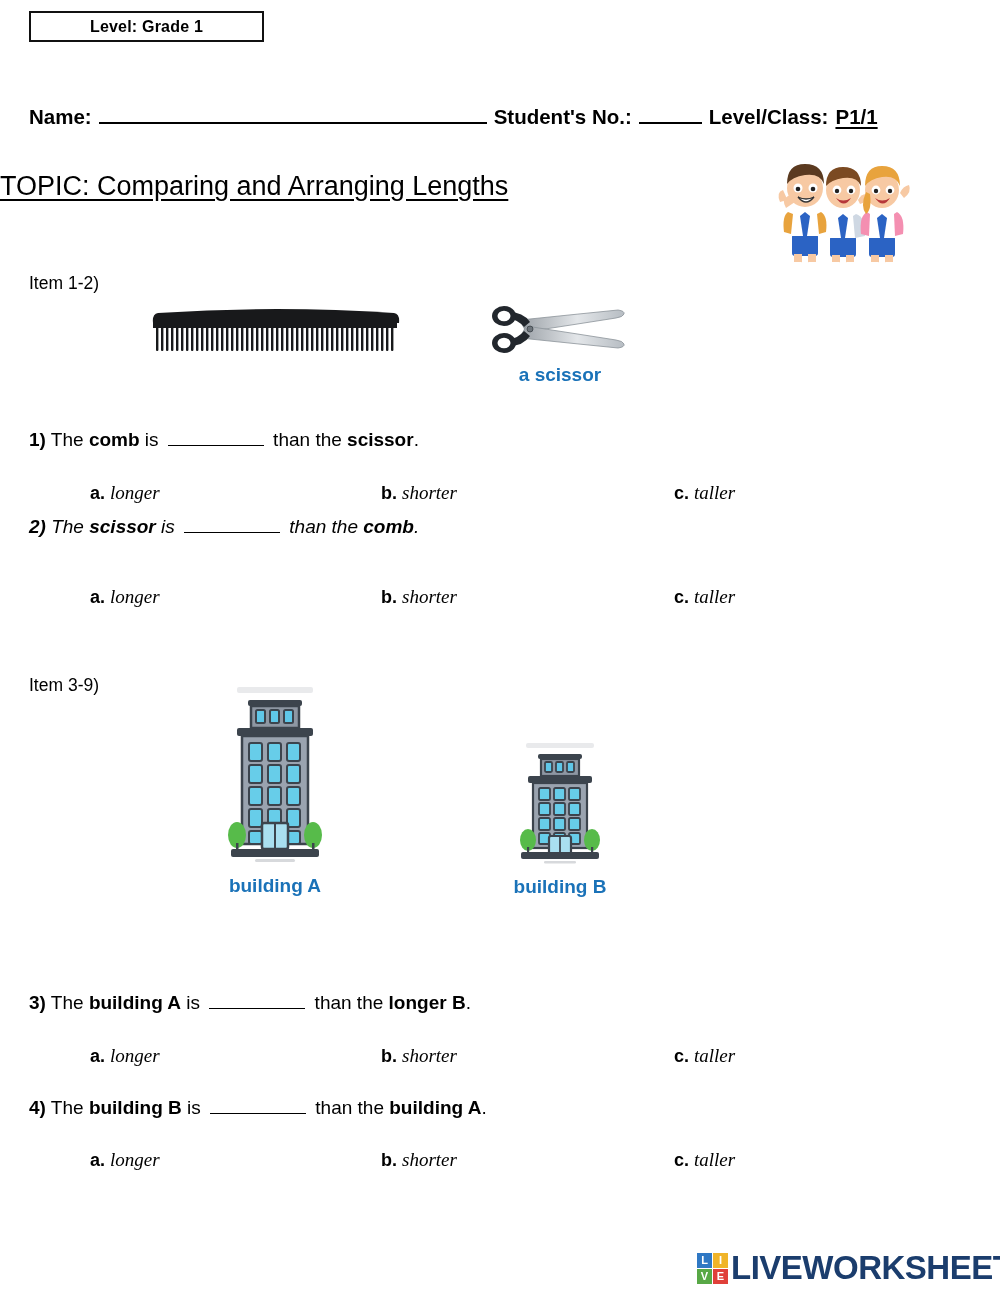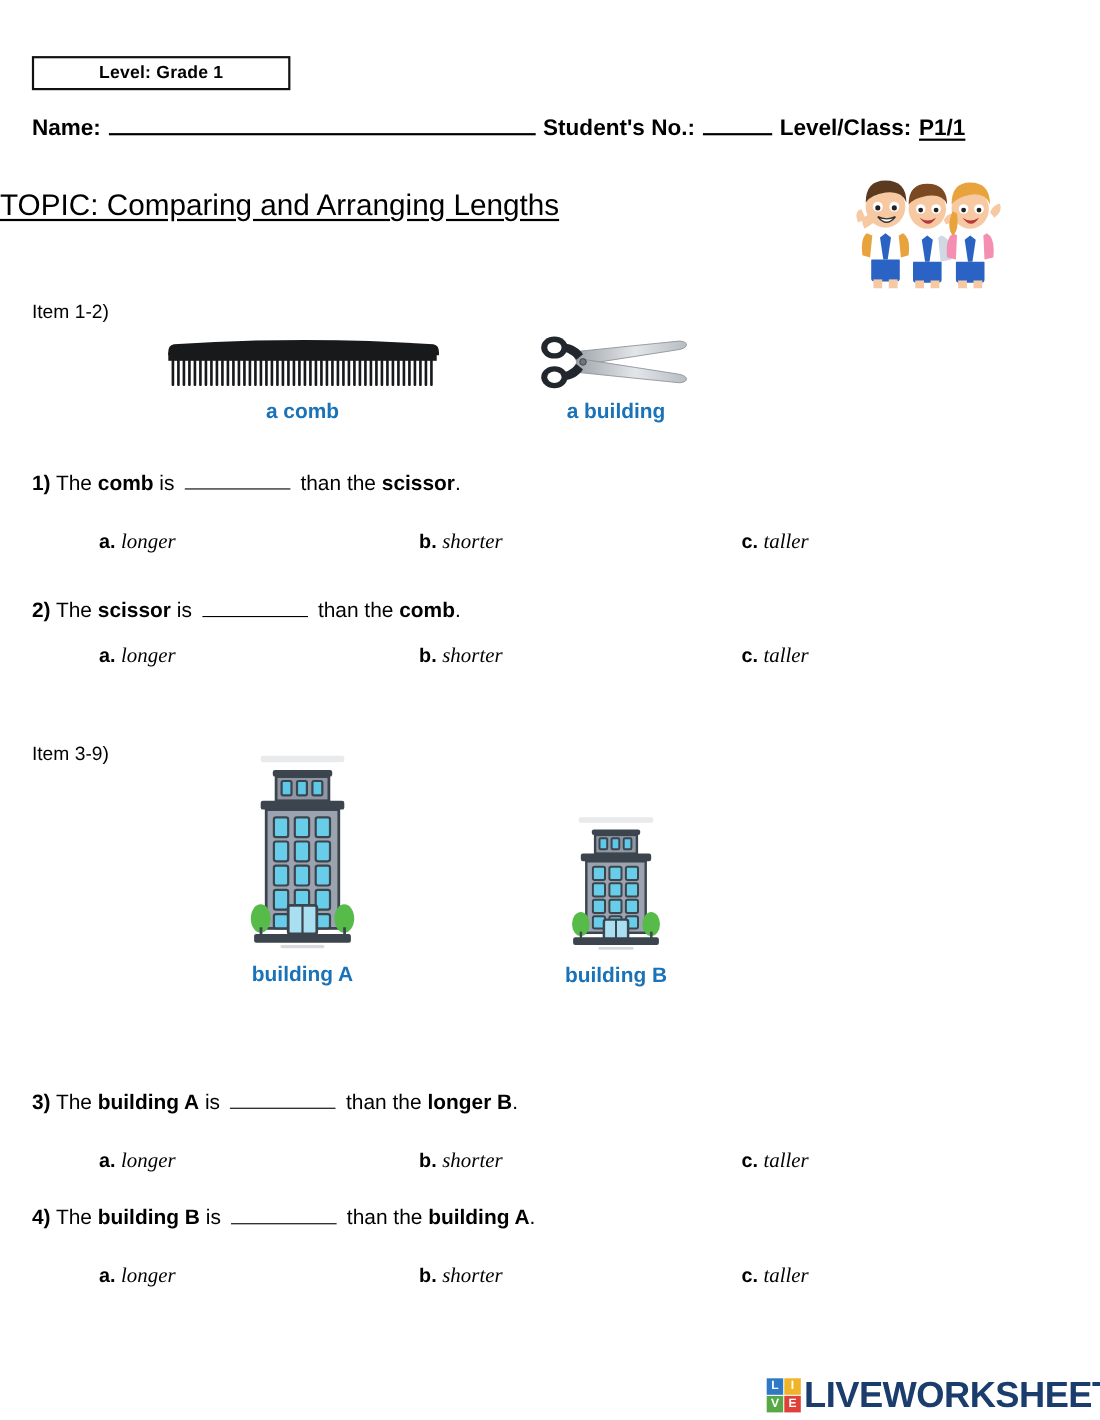--- a/index.html
+++ b/index.html
@@ -17,21 +17,20 @@
 
   
   .level-box {
     position: absolute;
     left: 29px; top: 11px;
     width: 235px; height: 31px;
     border: 2px solid #111;
     display: flex; align-items: center; justify-content: center;
     font-size: 16px; font-weight: bold;
     letter-spacing: 0.2px;
-    margin-top: 40px;
   }
 
   
   .name-row {
     position: absolute;
     left: 29px; top: 84px;
     width: 940px;
     display: flex; align-items: baseline;
     font-size: 20.5px; font-weight: bold;
     white-space: nowrap;
@@ -138,21 +137,21 @@
   .opt .word {
     font-family: "Liberation Serif", serif;
     font-style: italic;
     font-size: 19px;
   }
   .opt-a { left: 61px; }
   .opt-b { left: 352px; }
   .opt-c { left: 645px; }
 
   #q1 { top: 429px; }  #o1 { top: 482px; }
-  #q2 { top: 545px; }  #o2 { top: 586px; }
+  #q2 { top: 516px; font-style: italic; }  #o2 { top: 586px; }
   #q3 { top: 992px; }  #o3 { top: 1045px; }
   #q4 { top: 1097px; } #o4 { top: 1149px; }
 
   
   .logo {
     position: absolute;
     left: 697px; top: 1249px;
     display: flex; align-items: center;
   }
   .logo-blocks {
@@ -314,21 +313,20 @@
           <rect x="211" y="22" width="2.4" height="24" rx="1"></rect>
         <rect x="216" y="22" width="2.4" height="24" rx="1"></rect>
           <rect x="221" y="22" width="2.4" height="24" rx="1"></rect>
         <rect x="226" y="22" width="2.4" height="24" rx="1"></rect>
           <rect x="231" y="22" width="2.4" height="24" rx="1"></rect>
         <rect x="236" y="22" width="2.4" height="24" rx="1"></rect>
           <rect x="241" y="22" width="2.4" height="24" rx="1"></rect>
       </g>
     </svg>
   </div>
-  <div class="fig-caption" style="color: rgb(26, 114, 184);">a comb</div>
 </div>
 
 <div class="fig" id="fig-scissor">
   <div class="scissor-art">
     <svg width="140" height="60" viewBox="0 0 140 60" xmlns="http://www.w3.org/2000/svg">
       <defs>
         <linearGradient id="blade" x1="0" y1="0" x2="1" y2="0">
           <stop offset="0%" stop-color="#9aa0a6"></stop>
             <stop offset="55%" stop-color="#e3e6e9"></stop>
           <stop offset="100%" stop-color="#b7bdc3"></stop>
@@ -338,21 +336,21 @@
       <path d="M30 38 L128 48 q7 -1 6 -4 q-1 -3 -8 -4 L36 26 z" fill="url(#blade)" stroke="#8c9399" stroke-width="0.8"></path>
       <path d="M12 12 q20 -2 28 10 l-6 5 q-9 -11 -24 -8z" fill="#22272d"></path>
       <path d="M12 46 q20 2 28 -10 l-6 -5 q-9 11 -24 8z" fill="#22272d"></path>
       <circle cx="40" cy="29" r="3" fill="#6d747b" stroke="#3b4147" stroke-width="0.8"></circle>
       <ellipse cx="14" cy="16" rx="12" ry="10" fill="#22272d"></ellipse>
       <ellipse cx="14" cy="16" rx="6.5" ry="5.2" fill="#ffffff"></ellipse>
       <ellipse cx="14" cy="43" rx="12" ry="10" fill="#22272d"></ellipse>
       <ellipse cx="14" cy="43" rx="6.5" ry="5.2" fill="#ffffff"></ellipse>
     </svg>
   </div>
-  <div class="fig-caption" style="color: rgb(26, 114, 184);">a building</div>
+  <div class="fig-caption" style="color: rgb(26, 114, 184);">a scissor</div>
 </div>
 
 <div class="question" id="q1">
   <span class="qnum">1)</span>
   <span>The </span><span class="bold">comb</span><span> is </span><span class="blank-rule"></span><span> than the </span><span class="bold">scissor</span><span>.</span>
 </div>
 <div class="options" id="o1">
   <div class="opt opt-a">
     <span class="letter">a.</span>
     <span class="word">longer</span>

